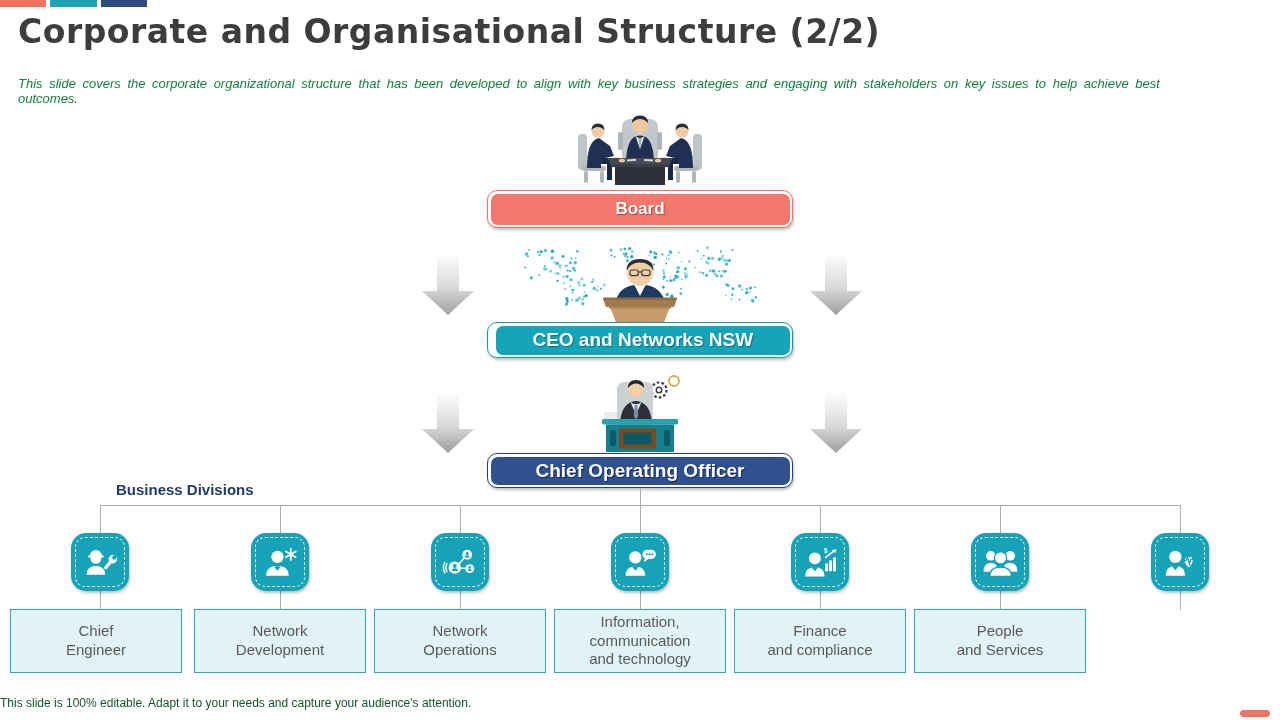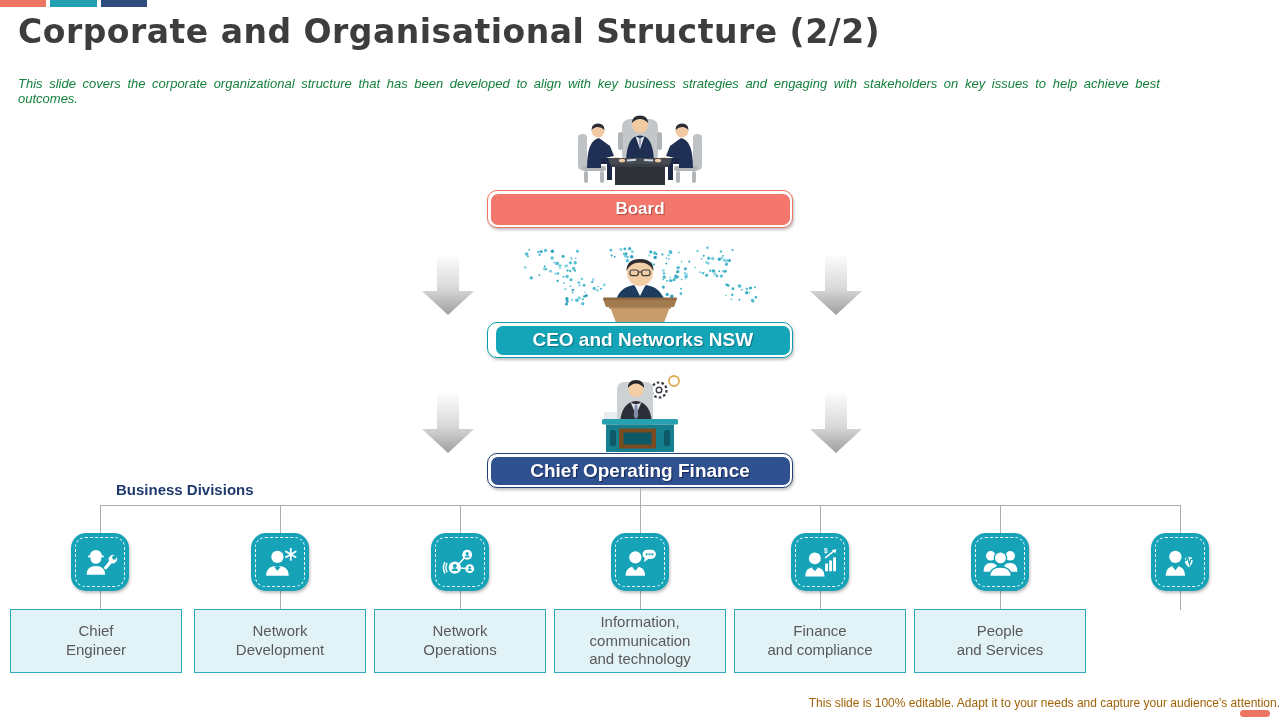--- a/index.html
+++ b/index.html
@@ -58,22 +58,22 @@
     content:"";position:absolute;inset:4px;border:1.6px dashed rgba(255,255,255,.95);
     border-radius:10px;pointer-events:none;
   }
   .division-box{
     position:absolute;top:609px;width:172px;height:64px;box-sizing:border-box;
     background:#e2f3f7;border:1.5px solid #2fa9ba;
     display:flex;align-items:center;justify-content:center;text-align:center;
     font-size:15px;color:#595959;line-height:1.25;white-space:pre-line;
   }
   .footer{
-    position:absolute;left:0;top:696px;width:1280px;text-align:right;
-    font-size:12px;color:#a16207;
+    position:absolute;left:0;top:696px;width:1280px;text-align:left;
+    font-size:12px;color:#14532d;
   }
   .corner-pill{
     position:absolute;left:1240px;top:710px;width:30px;height:7px;border-radius:4px;background:#EE7463;
   }
 </style>
 </head>
 <body>
 
 <div class="slide">
 
@@ -377,21 +377,21 @@
     <path d="M74.8,33 L77.2,33 L78.3,44 L76,47.5 L73.7,44 Z" fill="#7e8ca8"></path>
     <rect x="42" y="47" width="76" height="5.5" rx="1.5" fill="#27a0b0"></rect>
     <rect x="46" y="52.5" width="68" height="27.5" fill="#157f8e"></rect>
     <rect x="59" y="56.5" width="37" height="20" fill="#7a4a20"></rect>
     <rect x="63.5" y="60.5" width="28" height="12" fill="#0d5967"></rect>
     <rect x="50" y="58" width="6" height="16" rx="2.5" fill="#0d5967"></rect>
     <rect x="104" y="58" width="6" height="16" rx="2.5" fill="#0d5967"></rect>
   </svg>
 
   <div class="level-btn btn-coo">
-    <div class="level-inner">Chief Operating Finance</div>
+    <div class="level-inner">Chief Operating Officer</div>
   </div>
 
   <div class="divisions-heading">Business Divisions</div>
 
   <div class="connector" style="left:639.5px;top:488px;width:1px;height:17px"></div>
   <div class="connector" style="left:100px;top:505px;width:1080px;height:1px"></div>
   <div class="connector" style="left:99.5px;top:505px;width:1px;height:28px"></div>
   <div class="connector" style="left:279.5px;top:505px;width:1px;height:28px"></div>
   <div class="connector" style="left:459.5px;top:505px;width:1px;height:28px"></div>
   <div class="connector" style="left:639.5px;top:505px;width:1px;height:28px"></div>

